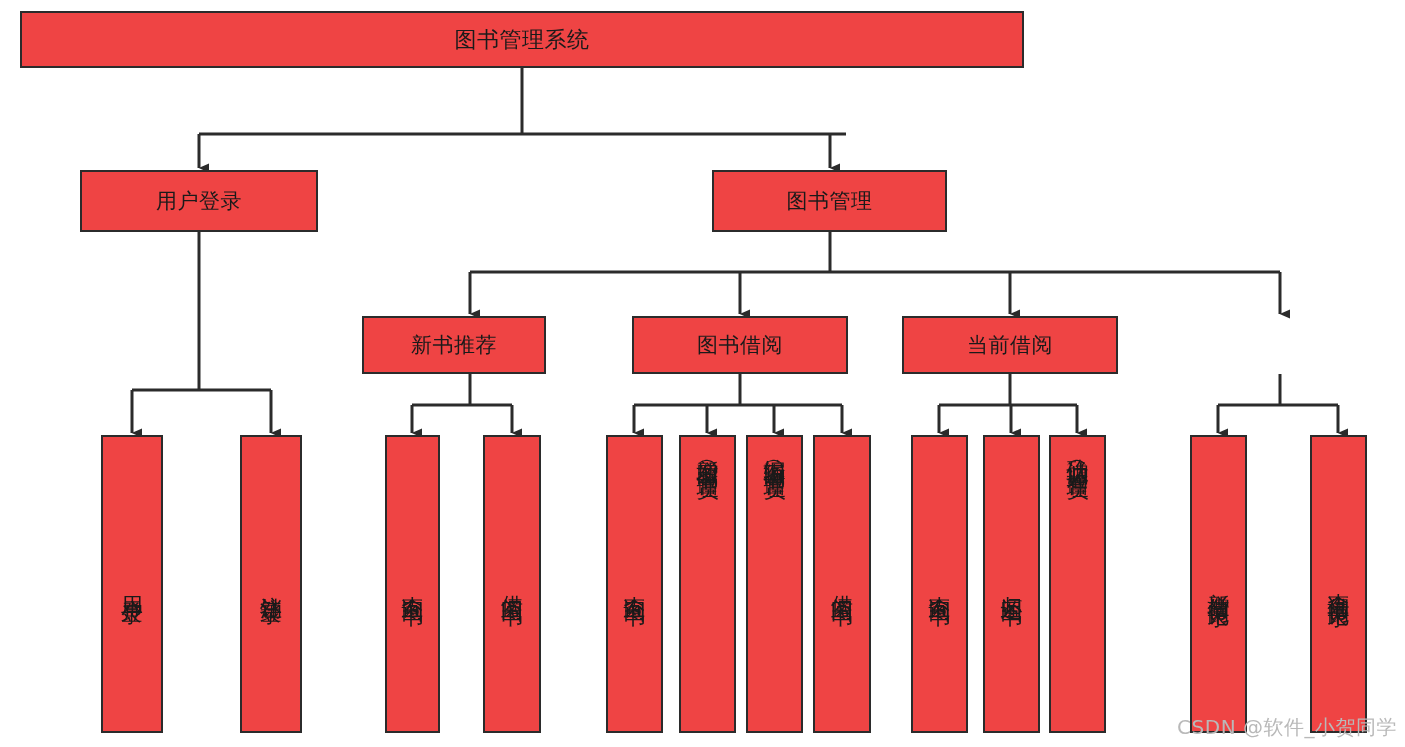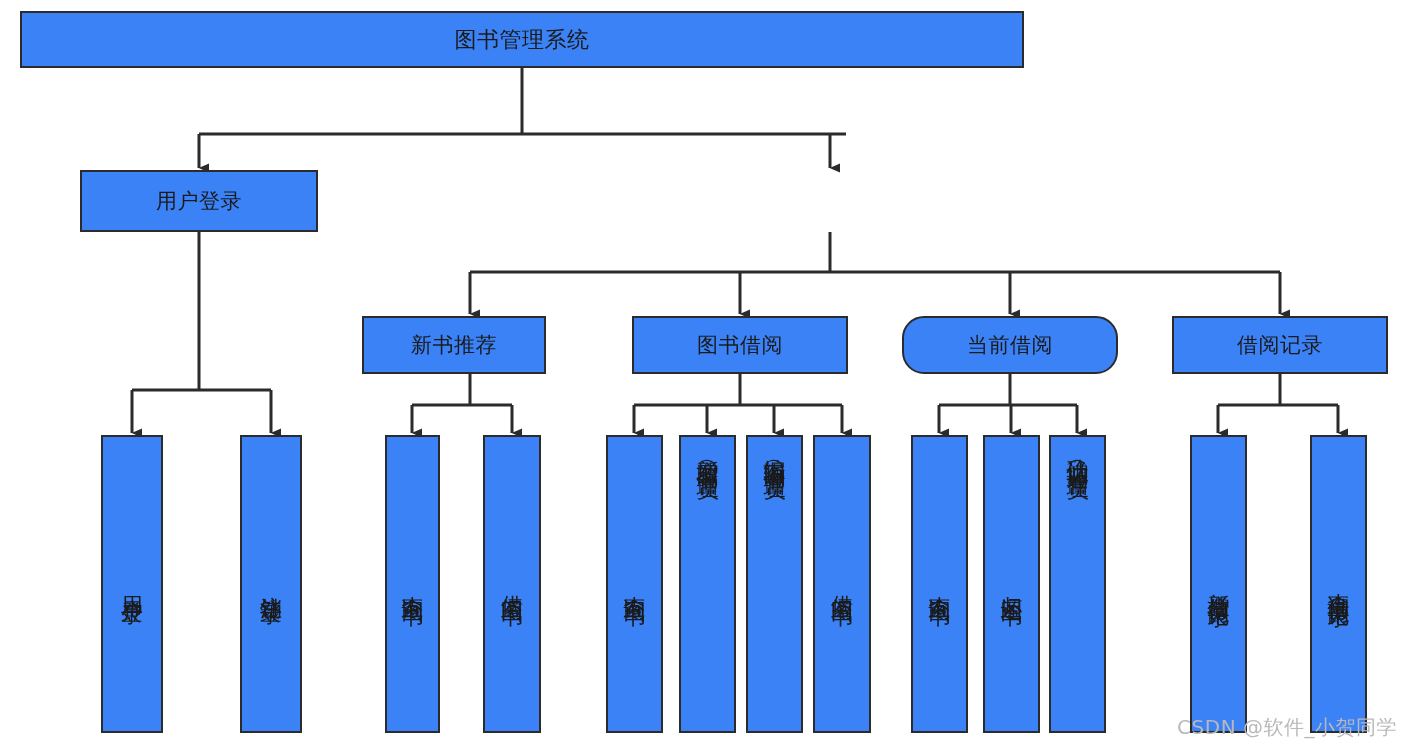--- a/index.html
+++ b/index.html
@@ -21,21 +21,21 @@
   svg.edges {
     position: absolute;
     left: 0;
     top: 0;
     width: 1405px;
     height: 747px;
   }
   .node {
     position: absolute;
     box-sizing: border-box;
-    background: #3b82f6;
+    background: #ef4444;
     border: 2px solid #2b2b2b;
     display: flex;
     align-items: center;
     justify-content: center;
     color: #1a1a1a;
   }
   .node .label {
     display: block;
     text-align: center;
     line-height: 1.18;
@@ -139,32 +139,32 @@
     </g>
   </svg>
 
   <div class="node horiz root" style="left:20px; top:11px; width:1004px; height:57px;">
     <span class="label">图书管理系统</span>
   </div>
 
   <div class="node horiz" style="left:80px; top:170px; width:238px; height:62px;">
     <span class="label">用户登录</span>
   </div>
+  <div class="node horiz" style="left:712px; top:170px; width:235px; height:62px;">
+    <span class="label">图书管理</span>
+  </div>
 
   <div class="node horiz" style="left:362px; top:316px; width:184px; height:58px;">
     <span class="label">新书推荐</span>
   </div>
   <div class="node horiz" style="left:632px; top:316px; width:216px; height:58px;">
     <span class="label">图书借阅</span>
   </div>
-  <div class="node horiz" style="left:902px; top:316px; width:216px; height:58px;border-radius:22px;">
+  <div class="node horiz" style="left:902px; top:316px; width:216px; height:58px;">
     <span class="label">当前借阅</span>
-  </div>
-  <div class="node horiz" style="left:1172px; top:316px; width:216px; height:58px;">
-    <span class="label">借阅记录</span>
   </div>
 
   <div class="node vert centered" style="left:101px; top:435px; width:62px; height:298px;">
     <span class="label">用户登录</span>
   </div>
   <div class="node vert centered" style="left:240px; top:435px; width:62px; height:298px;">
     <span class="label">注销登录</span>
   </div>
 
   <div class="node vert centered" style="left:385px; top:435px; width:55px; height:298px;">

